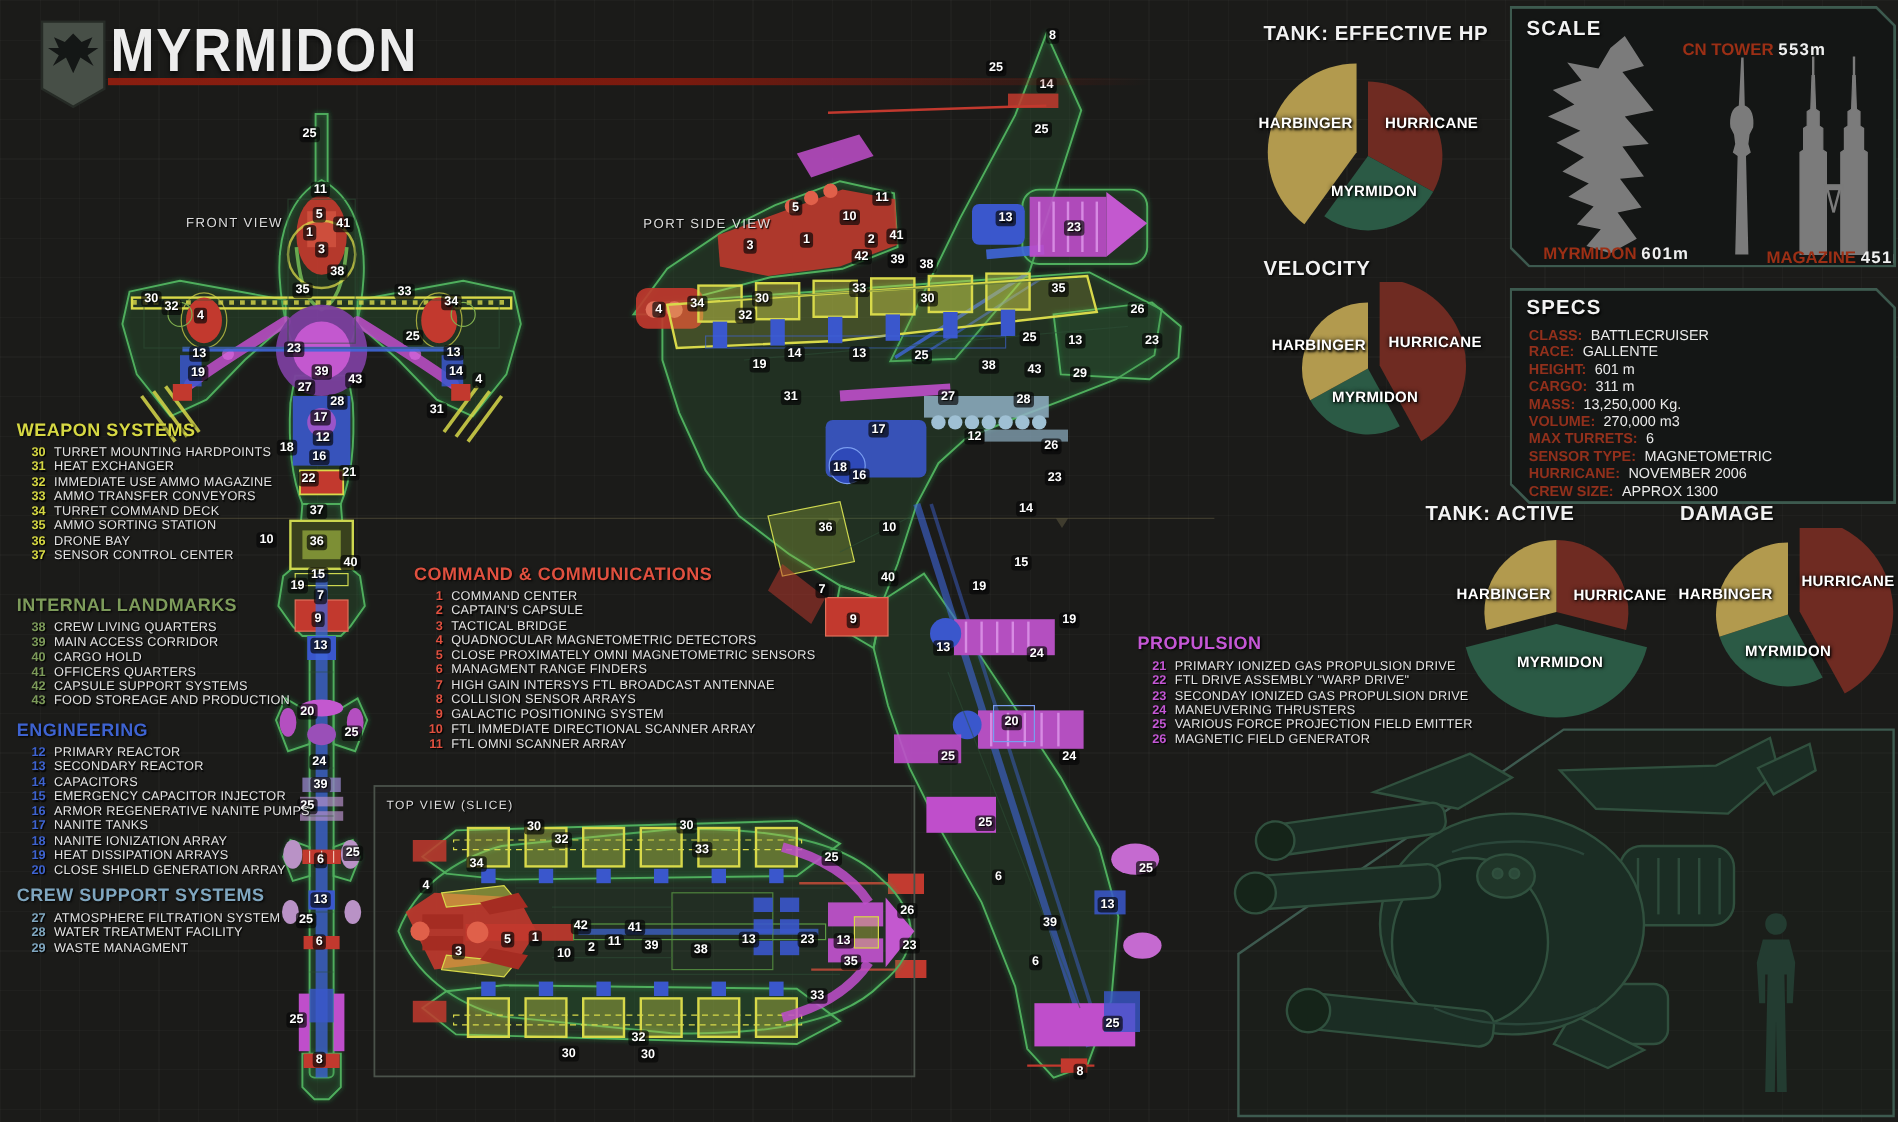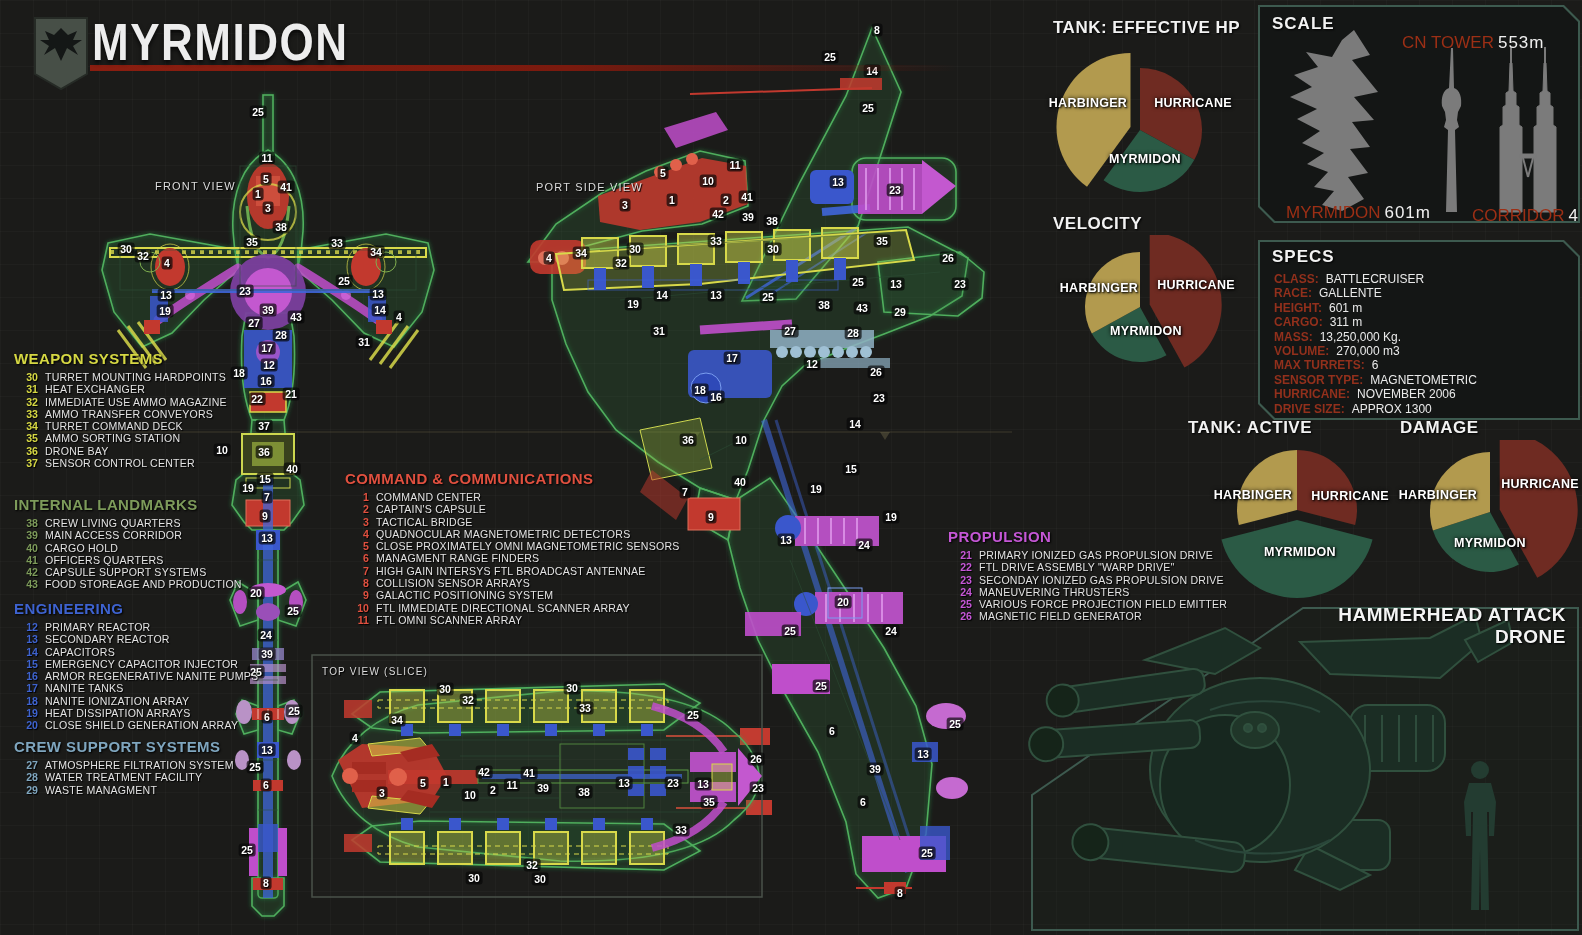--- a/index.html
+++ b/index.html
@@ -39,21 +39,21 @@
   .pie-label{position:absolute;transform:translate(-50%,-50%);font-size:12.5px;font-weight:bold;
     color:#fff;text-shadow:1px 1px 2px #000,0 0 4px #000;letter-spacing:.3px;}
   
   .panel{position:absolute;z-index:4;
     clip-path:polygon(0 0,calc(100% - 16px) 0,100% 16px,100% 100%,16px 100%,0 calc(100% - 16px));
     background:#3d5a4f;}
   .panel-inner{position:absolute;inset:2px;background:#141615;
     clip-path:polygon(0 0,calc(100% - 15px) 0,100% 15px,100% 100%,15px 100%,0 calc(100% - 15px));}
   .panel-title{position:absolute;left:12px;top:7px;font-size:17px;font-weight:bold;color:#f2f2f2;
     letter-spacing:1px;text-shadow:1px 1px 2px #000;}
-  .scale-label{position:absolute;font-size:17px;font-weight:normal;white-space:nowrap;}
+  .scale-label{position:absolute;font-size:14px;font-weight:bold;white-space:nowrap;}
   .scale-label .nm{color:#9c2f15;}
   .scale-label .vl{color:#f0f0f0;margin-left:4px;letter-spacing:1px;}
   .spec-rows{position:absolute;left:14px;top:30px;right:10px;}
   .spec-row{height:14.4px;font-size:12px;white-space:nowrap;}
   .spec-row .sl{color:#92301c;font-weight:bold;margin-right:7px;}
   .spec-row .sv{color:#eaeaea;}
   .drone-title{position:absolute;left:1300px;top:604px;width:266px;text-align:right;z-index:5;
     font-size:19px;font-weight:bold;color:#f4f4f4;letter-spacing:.5px;text-shadow:1px 1px 2px #000;}
   .art{position:absolute;left:0;top:0;z-index:1;}
 </style>
@@ -783,39 +783,39 @@
           <line x1="273" y1="151" x2="268" y2="170" stroke-width="2"></line>
         </g>
       </svg>
       <div class="scale-label" style="left:142px;top:26px;">
         <span class="nm">CN TOWER</span><span class="vl">553m</span>
       </div>
       <div class="scale-label" style="left:26px;top:196px;">
         <span class="nm">MYRMIDON</span><span class="vl">601m</span>
       </div>
       <div class="scale-label" style="left:212px;top:199px;">
-        <span class="nm">CORRIDOR</span><span class="vl">451m</span>
+        <span class="nm">MAGAZINE</span><span class="vl">451m</span>
       </div>
     </div>
   </div>
 
   <div class="panel" style="left:1258px;top:240px;width:322px;height:180px;">
     <div class="panel-inner">
       <div class="panel-title" style="top:5px;">SPECS</div>
       <div class="spec-rows">
           <div class="spec-row"><span class="sl">CLASS:</span><span class="sv">BATTLECRUISER</span></div>
           <div class="spec-row"><span class="sl">RACE:</span><span class="sv">GALLENTE</span></div>
           <div class="spec-row"><span class="sl">HEIGHT:</span><span class="sv">601 m</span></div>
           <div class="spec-row"><span class="sl">CARGO:</span><span class="sv">311 m</span></div>
           <div class="spec-row"><span class="sl">MASS:</span><span class="sv">13,250,000 Kg.</span></div>
           <div class="spec-row"><span class="sl">VOLUME:</span><span class="sv">270,000 m3</span></div>
           <div class="spec-row"><span class="sl">MAX TURRETS:</span><span class="sv">6</span></div>
           <div class="spec-row"><span class="sl">SENSOR TYPE:</span><span class="sv">MAGNETOMETRIC</span></div>
           <div class="spec-row"><span class="sl">HURRICANE:</span><span class="sv">NOVEMBER 2006</span></div>
-          <div class="spec-row"><span class="sl">DRIVE SIZE:</span><span class="sv">APPROX 1300</span></div>
+          <div class="spec-row"><span class="sl">CREW SIZE:</span><span class="sv">APPROX 1300</span></div>
         </div>
     </div>
   </div>
 
   <svg class="abs" style="left:1010px;top:590px;z-index:2;" width="572" height="345">
     <polygon points="293,18 568,18 568,340 22,340 22,205" fill="rgba(25,45,36,0.18)" stroke="#3d5a4f" stroke-width="2"></polygon>
     <g stroke="#30503e" stroke-width="2" fill="#1b2d24">
       <polygon points="135,70 215,38 250,58 205,84"></polygon>
       <polygon points="290,52 420,48 465,25 472,52 430,88 320,84"></polygon>
       <polygon points="455,50 498,30 503,52 468,72"></polygon>
@@ -847,15 +847,14 @@
           <circle cx="80" cy="260" r="18" fill="#152419"></circle>
         </g>
       <path d="M200,120 C230,108 280,108 310,122" fill="none" stroke="#2a463a"></path>
       <path d="M185,250 C225,268 285,268 320,250" fill="none" stroke="#2a463a"></path>
     </g>
     <g fill="#233c31">
       <circle cx="470" cy="180" r="9"></circle>
       <polygon points="459,193 481,193 486,212 484,246 479,246 479,222 477,222 479,320 471,320 470,260 469,320 461,320 463,222 461,222 461,246 456,246 454,212"></polygon>
     </g>
   </svg>
-  <div class="drone-title">HAMMERHEAD ATTACK DRONE</div>
 
 </div>
 
 </body></html>

